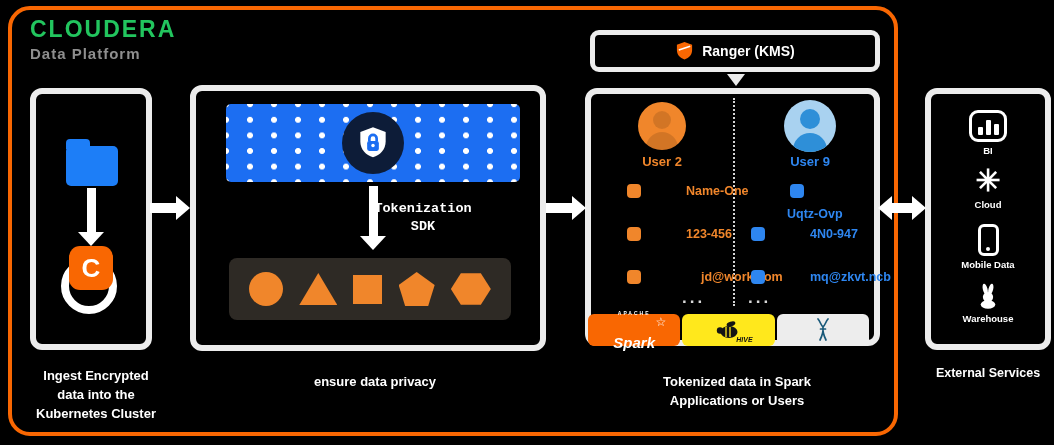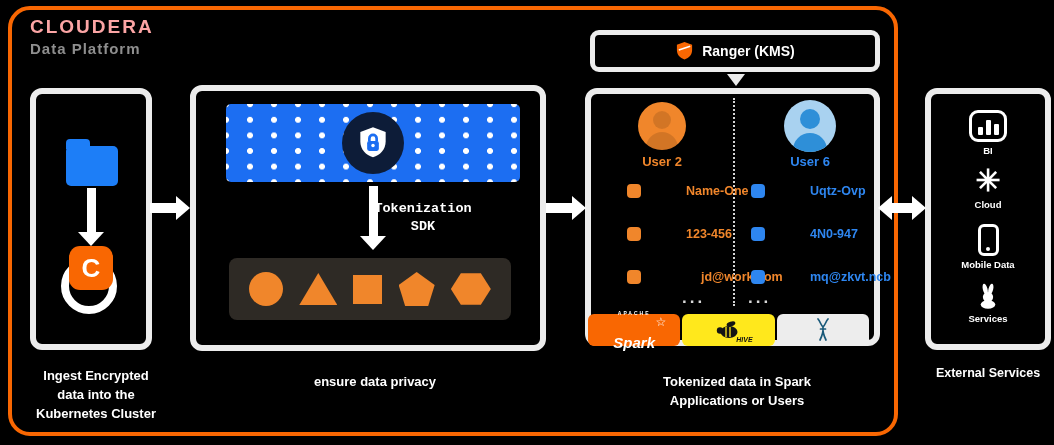--- a/index.html
+++ b/index.html
@@ -4,21 +4,21 @@
 <style>
   html,body{margin:0;padding:0;background:#000;}
   .stage{position:relative;width:1054px;height:445px;background:#000;overflow:hidden;
          font-family:"Liberation Sans",sans-serif;}
   .abs{position:absolute;}
 
   
   .frame{left:8px;top:6px;width:890px;height:430px;border:4px solid #F96702;border-radius:22px;box-sizing:border-box;z-index:1;}
 
   
-  .brand{color:#fca5a5;font-weight:bold;font-size:19px;letter-spacing:2px;}
+  .brand{color:#22c55e;font-weight:bold;font-size:23px;letter-spacing:2px;}
   .product{color:#8E8E8E;font-weight:bold;font-size:15px;letter-spacing:1px;margin-top:2px;}
 
   
   .panel{border:6px solid #ECECEC;border-radius:12px;box-sizing:border-box;z-index:2;}
 
   
   .caption{color:#FFFFFF;font-weight:bold;font-size:13px;line-height:19px;text-align:center;z-index:2;}
 
   
   .folder{left:66px;top:146px;width:52px;height:40px;background:#1D7EF7;border-radius:5px;z-index:3;}
@@ -182,22 +182,22 @@
   <div class="abs row o" style="left:627px;top:270px;gap:24px;">
     <span class="chip oc"></span>
     <span class="rowtext">jd@work.com</span>
   </div>
   <div class="abs more" style="left:682px;top:288px;">...</div>
 
   <div class="abs avatar-b">
     <div class="p-head"></div>
     <div class="p-bust"></div>
   </div>
-  <div class="abs ulabel b" style="left:765px;top:154px;">User 6</div>
-  <div class="abs row b" style="left:751px;top:184px;">
+  <div class="abs ulabel b" style="left:765px;top:154px;">User 9</div>
+  <div class="abs row b" style="left:751px;top:184px;flex-direction:column;">
     <span class="chip bc"></span>
     <span class="rowtext">Uqtz-Ovp</span>
   </div>
   <div class="abs row b" style="left:751px;top:227px;">
     <span class="chip bc"></span>
     <span class="rowtext">4N0-947</span>
   </div>
   <div class="abs row b" style="left:751px;top:270px;">
     <span class="chip bc"></span>
     <span class="rowtext">mq@zkvt.ncb</span>
@@ -258,20 +258,20 @@
     <div class="ext-label">Mobile Data</div>
   </div>
 
   <div class="abs ext-item" style="left:958px;top:282px;width:60px;">
     <svg width="28" height="28" viewBox="0 0 25 25">
       <ellipse cx="10" cy="6.5" rx="2.1" ry="5" fill="#FFFFFF" transform="rotate(-14 10 6.5)"></ellipse>
       <ellipse cx="15" cy="6.5" rx="2.1" ry="5" fill="#FFFFFF" transform="rotate(14 15 6.5)"></ellipse>
       <circle cx="12.5" cy="13.5" r="4.6" fill="#FFFFFF"></circle>
       <ellipse cx="12.5" cy="20" rx="6.5" ry="3.8" fill="#FFFFFF"></ellipse>
     </svg>
-    <div class="ext-label">Services</div>
+    <div class="ext-label">Warehouse</div>
   </div>
 
   <div class="abs caption" style="left:923px;top:364px;width:130px;font-size:12.5px;">
     <div>External Services</div>
   </div>
 
 </div>
 
 </body></html>

